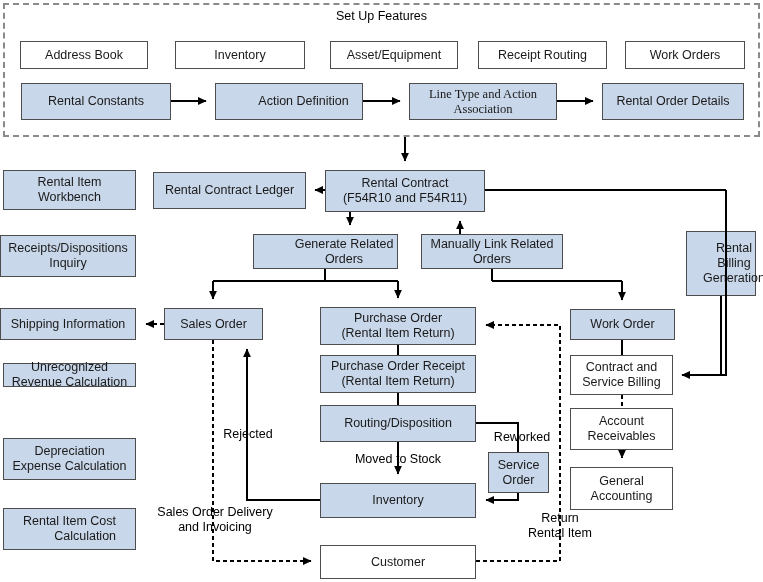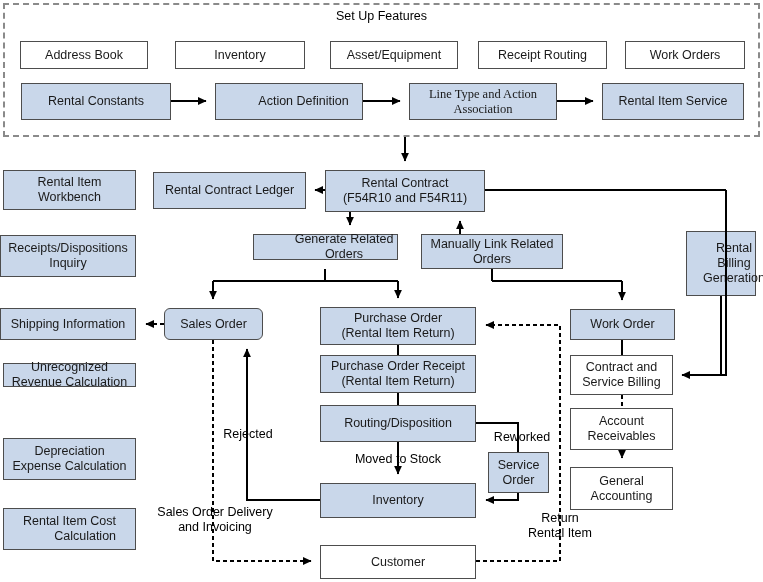--- a/index.html
+++ b/index.html
@@ -63,46 +63,46 @@
   <div class="node white" style="left:20px;top:41px;width:128px;height:28px;">Address Book</div>
   <div class="node white" style="left:175px;top:41px;width:130px;height:28px;">Inventory</div>
   <div class="node white" style="left:330px;top:41px;width:128px;height:28px;">Asset/Equipment</div>
   <div class="node white" style="left:478px;top:41px;width:129px;height:28px;">Receipt Routing</div>
   <div class="node white" style="left:625px;top:41px;width:120px;height:28px;">Work Orders</div>
 
   <div class="node" style="left:21px;top:83px;width:150px;height:37px;">Rental Constants</div>
   <div class="node" style="left:215px;top:83px;width:148px;height:37px;padding-left:32px;">Action Definition</div>
   <div class="node" style="left:409px;top:83px;width:148px;height:37px;font-family:Liberation Serif, serif;">Line Type and Action
 Association</div>
-  <div class="node" style="left:602px;top:83px;width:142px;height:37px;">Rental Item Service</div>
+  <div class="node" style="left:602px;top:83px;width:142px;height:37px;">Rental Order Details</div>
 
   <div class="node" style="left:3px;top:170px;width:133px;height:40px;">Rental Item
 Workbench</div>
   <div class="node" style="left:0px;top:235px;width:136px;height:42px;">Receipts/Dispositions
 Inquiry</div>
   <div class="node" style="left:0px;top:308px;width:136px;height:32px;">Shipping Information</div>
   <div class="node" style="left:3px;top:363px;width:133px;height:24px;">Unrecognized
 Revenue Calculation</div>
   <div class="node" style="left:3px;top:438px;width:133px;height:42px;">Depreciation
 Expense Calculation</div>
   <div class="node" style="left:3px;top:508px;width:133px;height:42px;text-align:right;">Rental Item Cost
 Calculation</div>
 
   <div class="node" style="left:153px;top:172px;width:153px;height:37px;">Rental Contract Ledger</div>
   <div class="node" style="left:325px;top:170px;width:160px;height:42px;">Rental Contract
 (F54R10 and F54R11)</div>
-  <div class="node" style="left:253px;top:234px;width:145px;height:26px;padding-left:40px;">Generate Related
+  <div class="node" style="left:253px;top:234px;width:145px;height:35px;padding-left:40px;">Generate Related
 Orders</div>
   <div class="node" style="left:421px;top:234px;width:142px;height:35px;">Manually Link Related
 Orders</div>
   <div class="node" style="left:686px;top:231px;width:70px;height:65px;padding-left:29px;">Rental
 Billing
 Generation</div>
 
-  <div class="node" style="left:164px;top:308px;width:99px;height:32px;border-radius:6px;">Sales Order</div>
+  <div class="node" style="left:164px;top:308px;width:99px;height:32px;">Sales Order</div>
   <div class="node" style="left:320px;top:307px;width:156px;height:38px;">Purchase Order
 (Rental Item Return)</div>
   <div class="node" style="left:320px;top:355px;width:156px;height:38px;">Purchase Order Receipt
 (Rental Item Return)</div>
   <div class="node" style="left:320px;top:405px;width:156px;height:37px;">Routing/Disposition</div>
   <div class="node" style="left:488px;top:452px;width:61px;height:41px;">Service
 Order</div>
   <div class="node" style="left:320px;top:483px;width:156px;height:35px;">Inventory</div>
   <div class="node white" style="left:320px;top:545px;width:156px;height:34px;">Customer</div>
 

